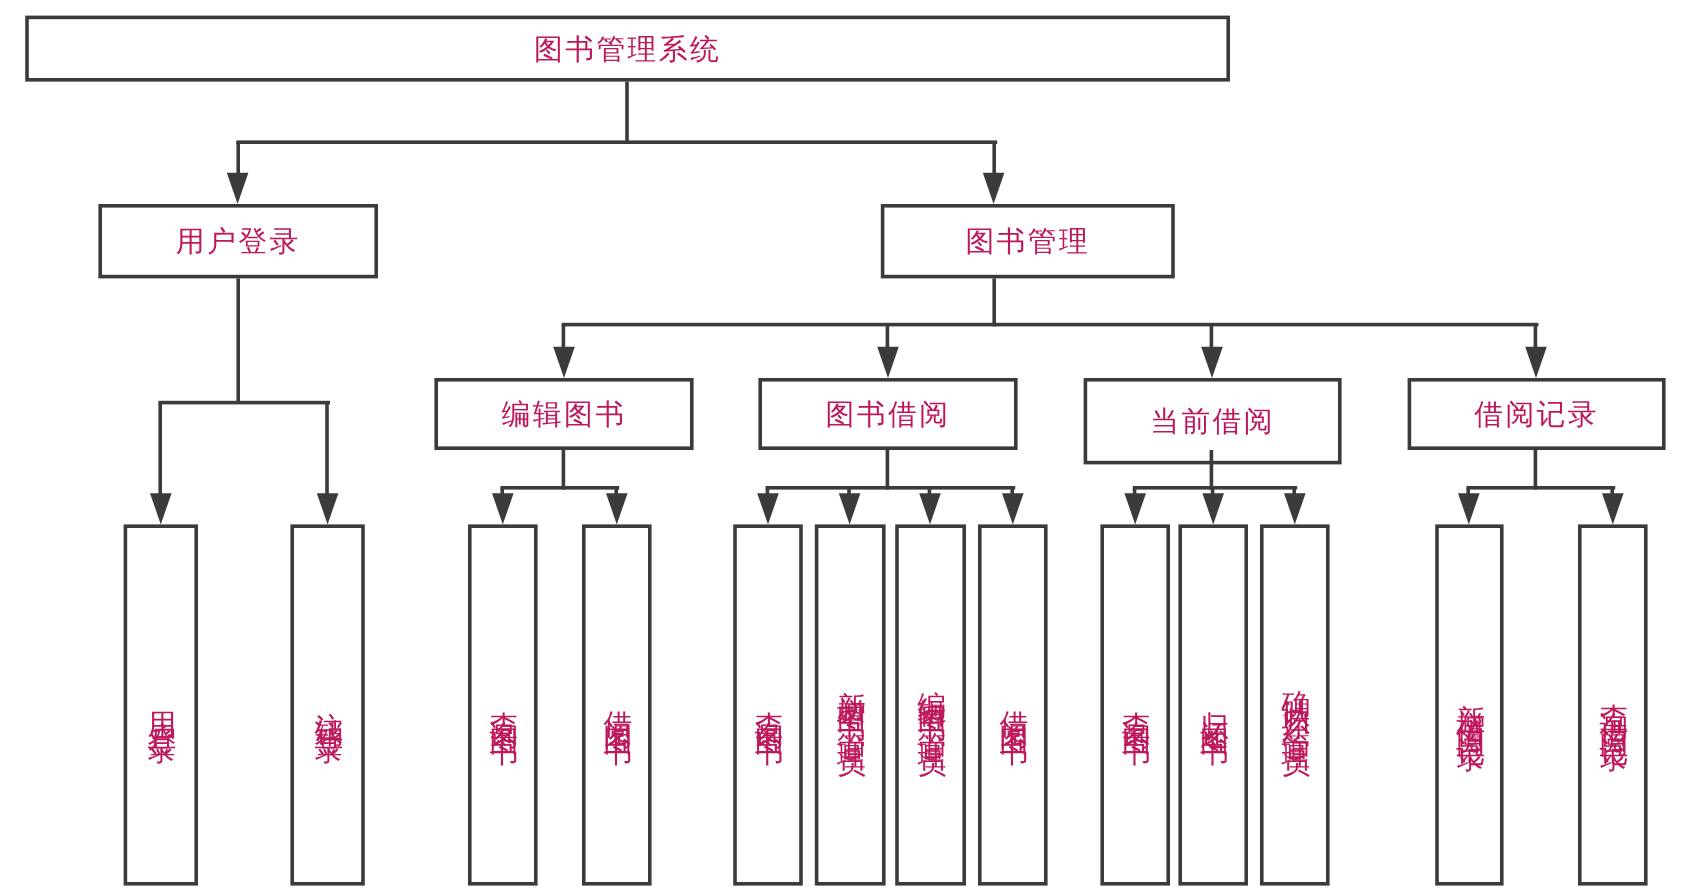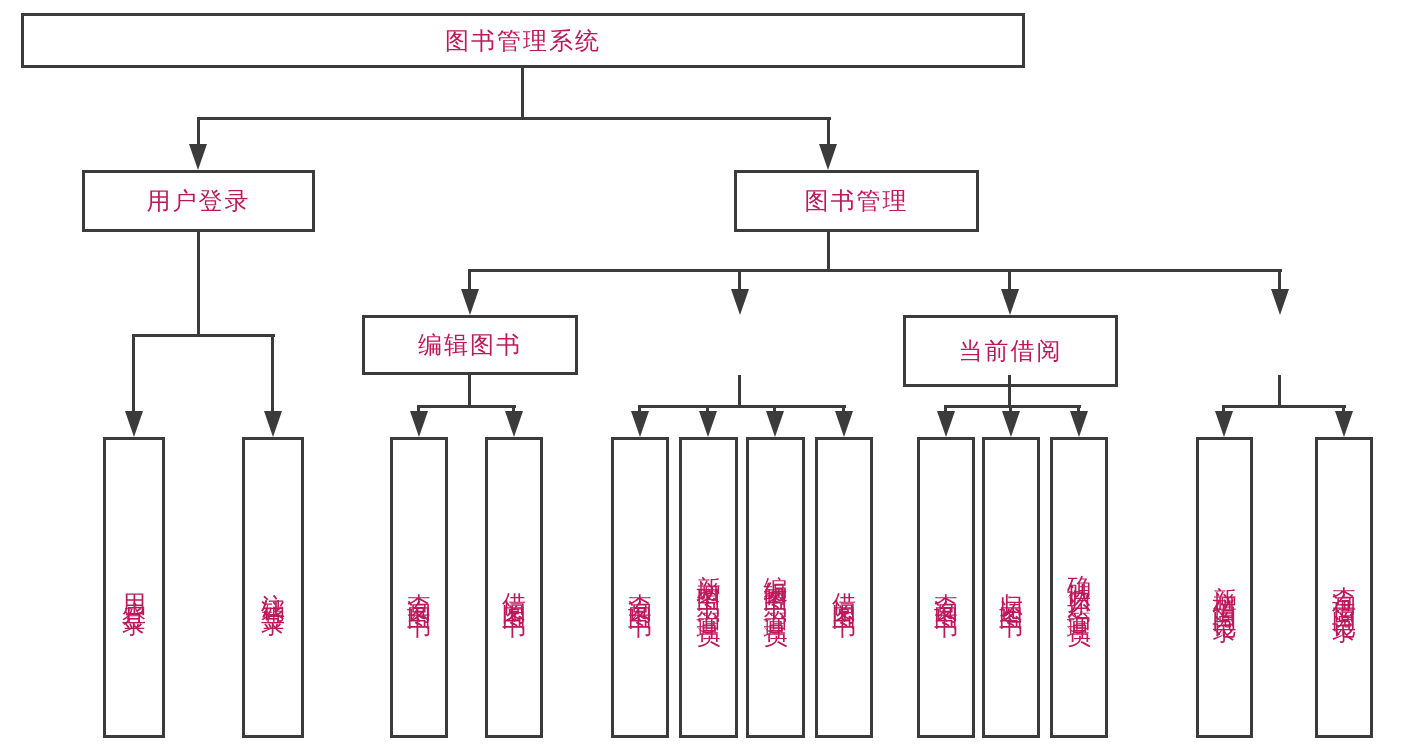--- a/index.html
+++ b/index.html
@@ -30,21 +30,23 @@
 <body>
 
 <div id="canvas">
 
   <div class="box box-h" style="left:21px;top:13px;width:1004px;height:55px">图书管理系统</div>
 
   <div class="box box-h" style="left:82px;top:170px;width:233px;height:62px">用户登录</div>
   <div class="box box-h" style="left:734px;top:170px;width:245px;height:62px">图书管理</div>
 
   <div class="box box-h" style="left:362px;top:315px;width:216px;height:60px">编辑图书</div>
+  <div class="box box-h" style="left:632px;top:315px;width:216px;height:60px">图书借阅</div>
   <div class="box box-h" style="left:903px;top:315px;width:215px;height:72px">当前借阅</div>
+  <div class="box box-h" style="left:1173px;top:315px;width:215px;height:60px">借阅记录</div>
 
   <div class="box box-v" style="left:103px;top:437px;width:62px;height:301px">用户登录</div>
   <div class="box box-v" style="left:242px;top:437px;width:62px;height:301px">注销登录</div>
 
   <div class="box box-v" style="left:390px;top:437px;width:58px;height:301px">查询图书</div>
   <div class="box box-v" style="left:485px;top:437px;width:58px;height:301px">借阅图书</div>
 
   <div class="box box-v" style="left:611px;top:437px;width:58px;height:301px">查询图书</div>
   <div class="box box-v" style="left:679px;top:437px;width:59px;height:301px">新增图书（管理员）</div>
   <div class="box box-v" style="left:746px;top:437px;width:59px;height:301px">编辑图书（管理员）</div>

